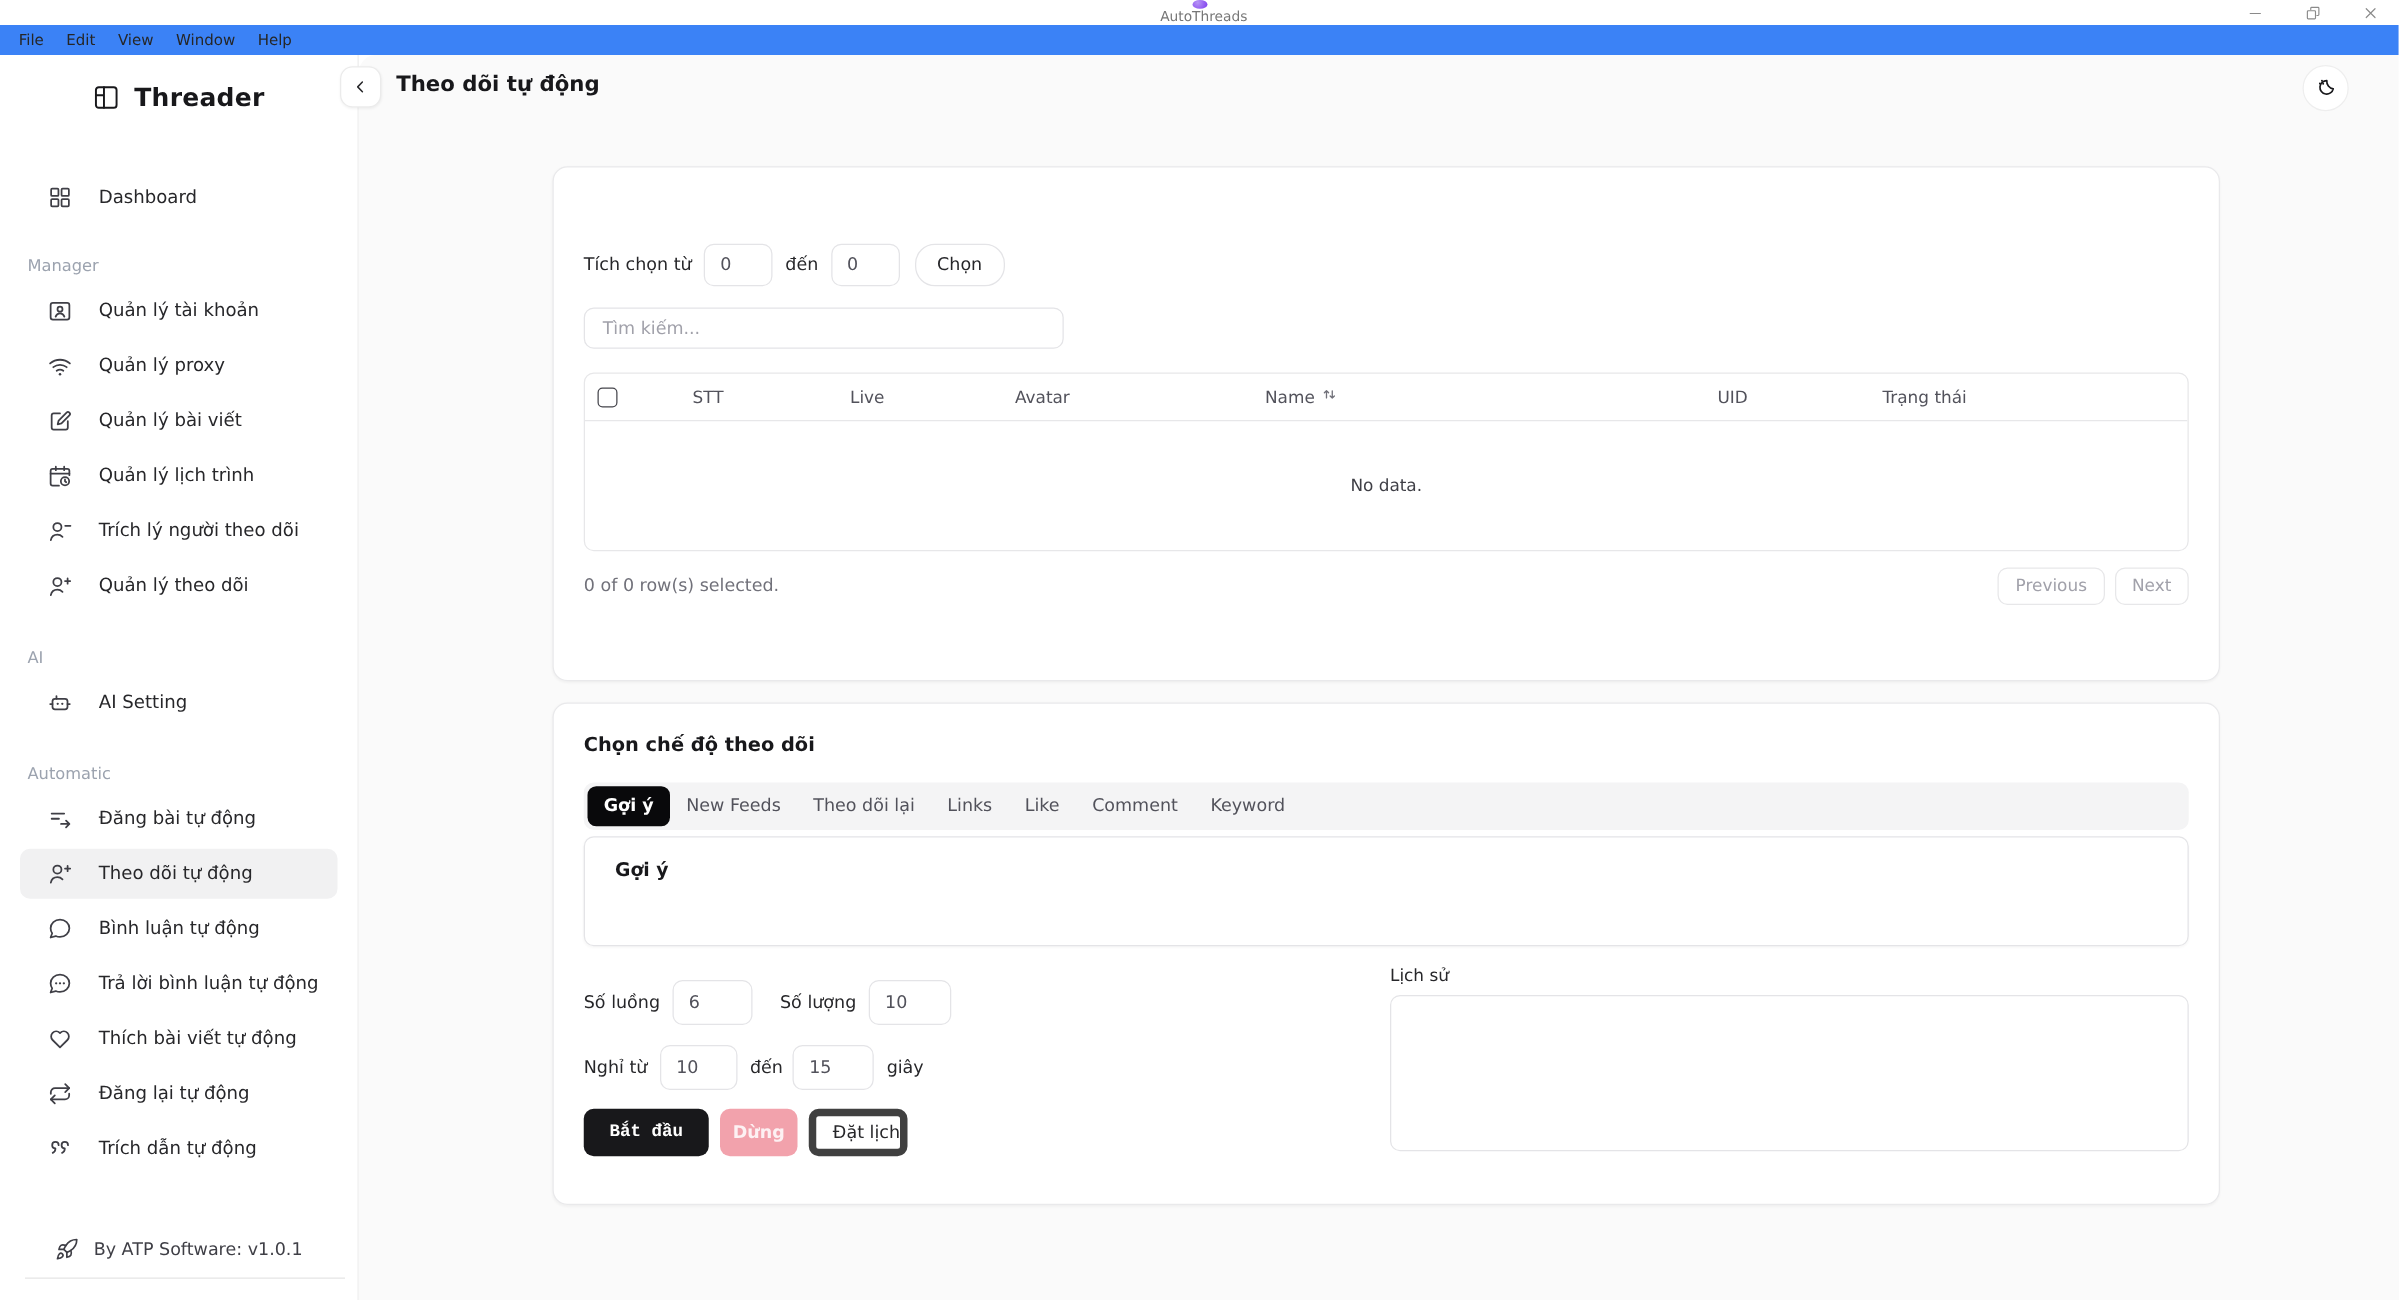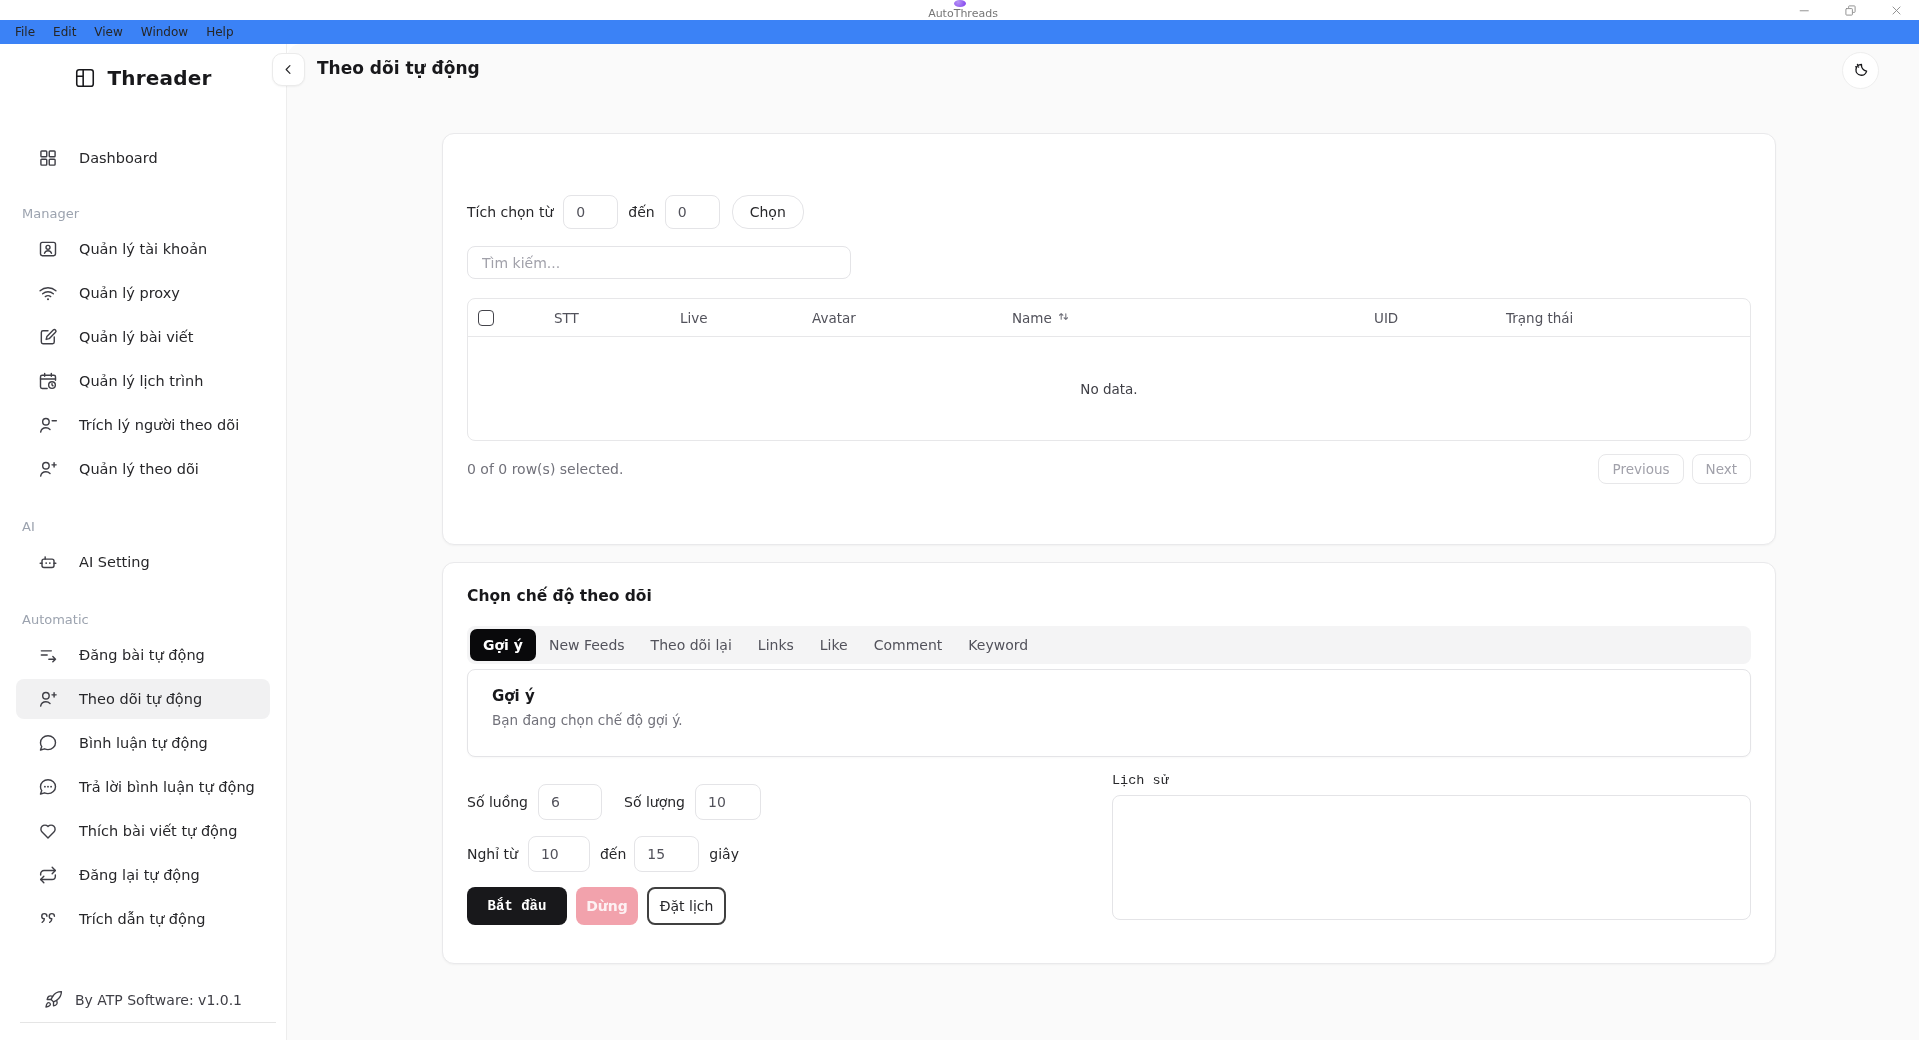--- a/index.html
+++ b/index.html
@@ -75,22 +75,22 @@
   .panel-desc { margin-top:7px; font-size:13.5px; color:#71717a; }
   .controls { margin-top:27px; display:flex; align-items:flex-start; }
   .ctrl-left { width:645px; }
   .ctrl-row { display:flex; align-items:center; height:36px; margin-bottom:16px; font-size:14px; color:#27272a; }
   .num-input { height:36px; border:1px solid #e4e4e7; border-radius:8px; padding:0 12px; font-size:14px; color:#52525b; font-family:inherit; outline:none; background:#fff; }
   .w64{width:64px} .w66{width:66px} .w62{width:62px} .w65{width:65px}
   .gap10{margin-left:10px} .gap22{margin-left:22px} .gap8{margin-left:8px}
   .btn-row { display:flex; gap:9px; margin-bottom:0; }
   .btn-start { height:38px; width:100px; background:#18181b; color:#fff; border:none; border-radius:8px; font-size:14px; font-weight:700; font-family:Liberation Mono, monospace; }
   .btn-stop { height:38px; width:62px; background:#f2a2ac; color:rgba(255,255,255,.85); border:none; border-radius:8px; font-size:14px; font-weight:700; font-family:inherit; }
-  .btn-schedule { height:38px; width:79px; background:#fff; color:#27272a; border:2px solid #404040; border-radius:8px; font-size:14px; font-family:inherit; }
-  .history { flex:1; margin-top:-11px;font-family:Liberation Mono, monospace; }
+  .btn-schedule { height:38px; width:79px; background:#fff; color:#27272a; border:6px solid #404040; border-radius:8px; font-size:14px; font-family:inherit;text-align:right; }
+  .history { flex:1; margin-top:-11px; }
   .history-label { font-size:13.5px; color:#27272a; margin-bottom:7px; }
   .history-box { height:125px; border:1px solid #e4e4e7; border-radius:8px; background:#fff; }
 
   svg.ic, .logo-row svg, .back-btn svg, .theme-btn svg, .footer-row svg, .win-btn svg, .sort svg { fill:none; stroke:currentColor; stroke-width:1.7; stroke-linecap:round; stroke-linejoin:round; }
 </style>
 </head>
 <body>
 
 <div class="titlebar">
   <span class="app-dot"></span>
@@ -342,21 +342,20 @@
         <div class="tab">New Feeds</div>
         <div class="tab">Theo dõi lại</div>
         <div class="tab">Links</div>
         <div class="tab">Like</div>
         <div class="tab">Comment</div>
         <div class="tab">Keyword</div>
       </div>
 
       <div class="panel">
         <div class="panel-heading">Gợi ý</div>
-        <div class="panel-desc">Bạn đang chọn chế độ gợi ý.</div>
       </div>
 
       <div class="controls">
         <div class="ctrl-left">
           <div class="ctrl-row">
             <span>Số luồng</span>
             <input class="num-input w64 gap10" value="6" style="">
             <span class="gap22">Số lượng</span>
             <input class="num-input w66 gap10" value="10" style="">
           </div>

